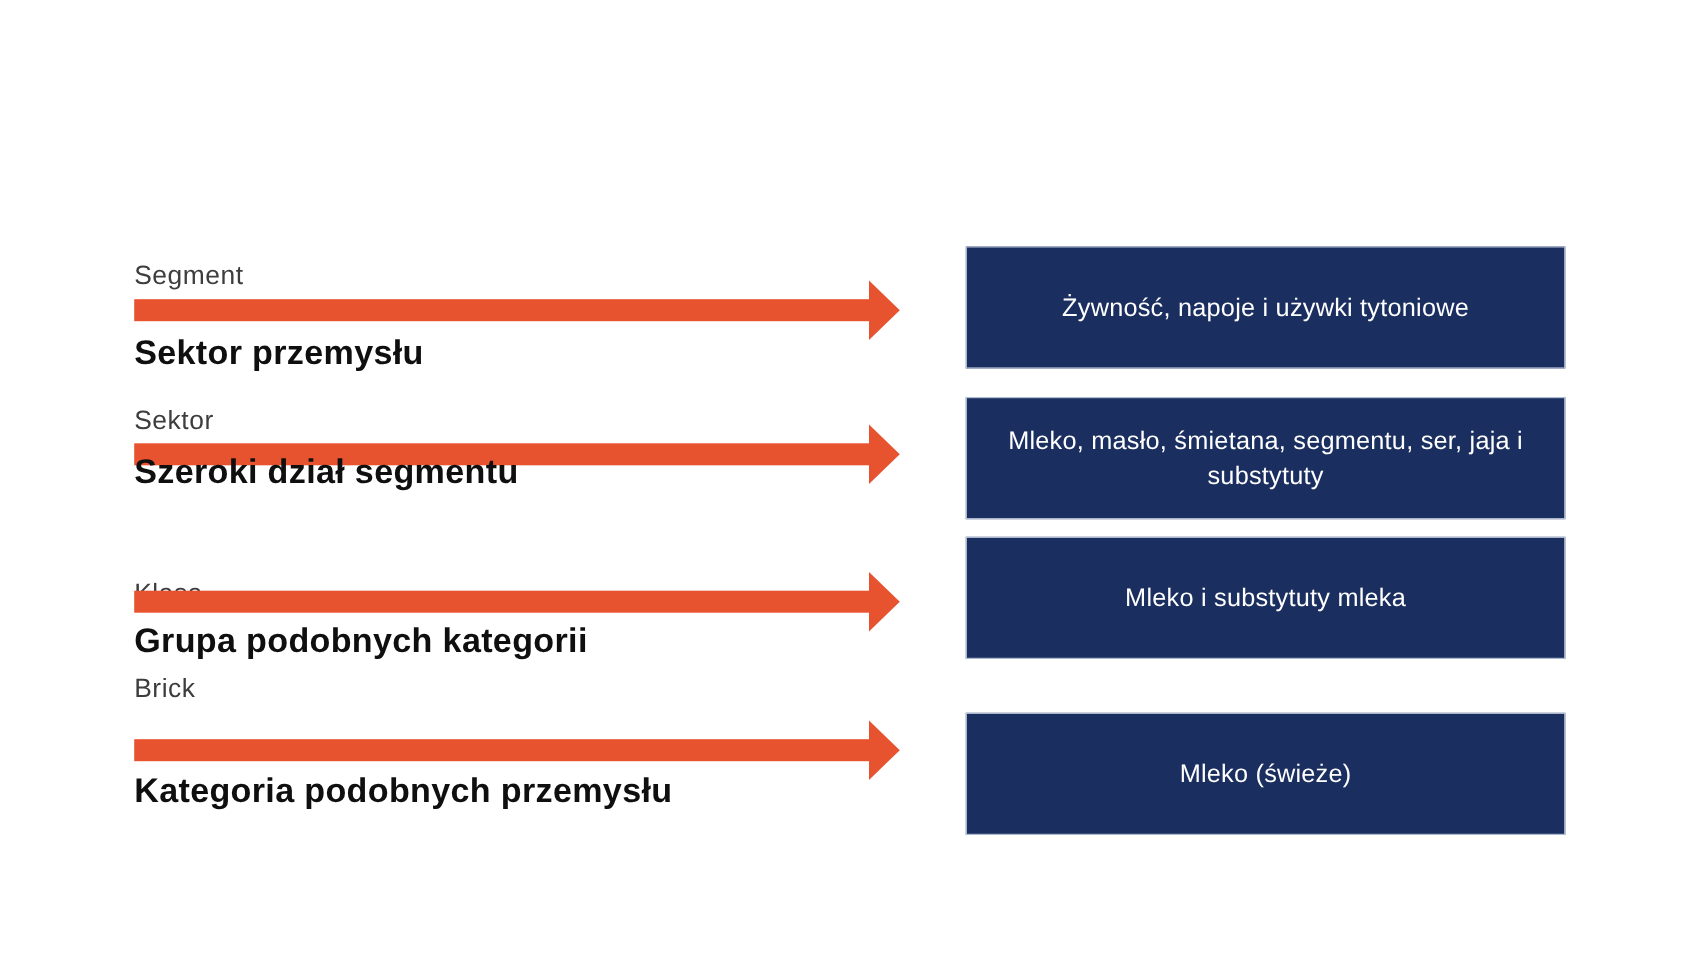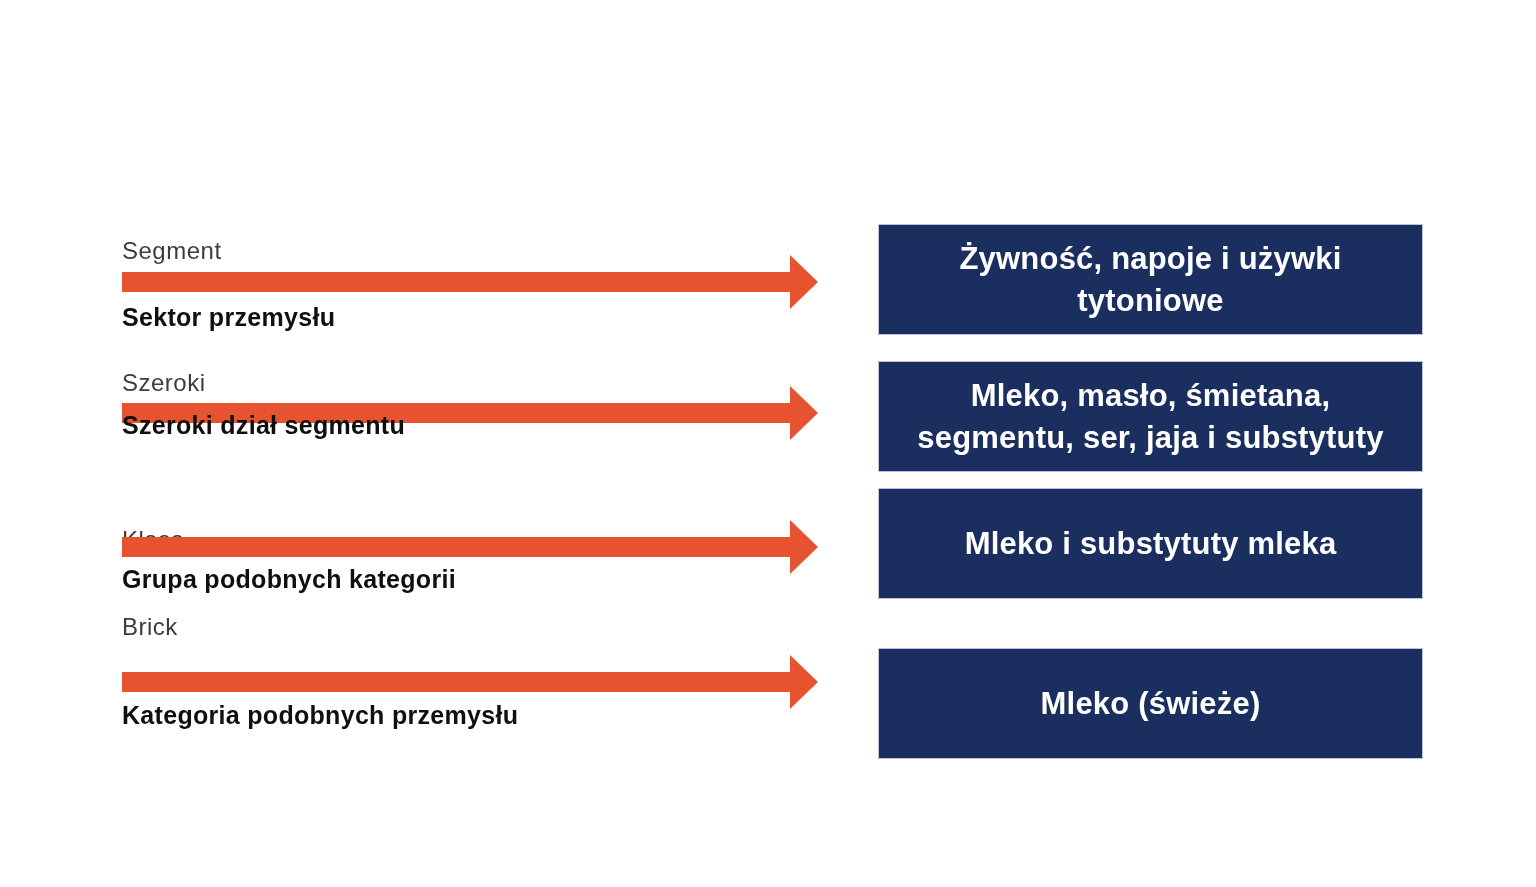--- a/index.html
+++ b/index.html
@@ -22,21 +22,21 @@
   .small-label {
     left: 122px;
     font-size: 24px;
     font-weight: 400;
     color: var(--label-color, #3d3d3d);
     letter-spacing: 0.5px;
     white-space: nowrap;
   }
   .bold-label {
     left: 122px;
-    font-size: 25px;
+    font-size: 31px;
     font-weight: 700;
     color: var(--bold-label-color, #0f0f0f);
     letter-spacing: 0.3px;
     white-space: nowrap;
   }
 
   
   .arrow {
     left: 122px;
     width: 696px;
@@ -69,22 +69,22 @@
     border: 1px solid var(--box-border, #bcc5da);
     box-sizing: border-box;
     display: flex;
     align-items: center;
     justify-content: center;
     text-align: center;
     padding: 0 34px;
   }
   .level-box span {
     color: var(--box-text, #ffffff);
-    font-size: 31px;
-    font-weight: 700;
+    font-size: 23px;
+    font-weight: 400;
     line-height: 1.35;
     letter-spacing: 0.2px;
   }
 
   
   .r1 .small-label { top: 197px; }
   .r1 .arrow       { top: 232px; }
   .r1 .bold-label  { top: 263px; }
   .r1 .level-box   { top: 184px; }
 
@@ -114,21 +114,21 @@
       <div class="shaft"></div>
       <div class="head"></div>
     </div>
     <div class="row-el bold-label">Sektor przemysłu</div>
     <div class="row-el level-box">
       <span>Żywność, napoje i używki tytoniowe</span>
     </div>
   </div>
 
   <div class="row r2">
-    <div class="row-el small-label">Szeroki</div>
+    <div class="row-el small-label">Sektor</div>
     <div class="row-el arrow">
       <div class="shaft"></div>
       <div class="head"></div>
     </div>
     <div class="row-el bold-label">Szeroki dział segmentu</div>
     <div class="row-el level-box">
       <span>Mleko, masło, śmietana, segmentu, ser, jaja i substytuty</span>
     </div>
   </div>
 

